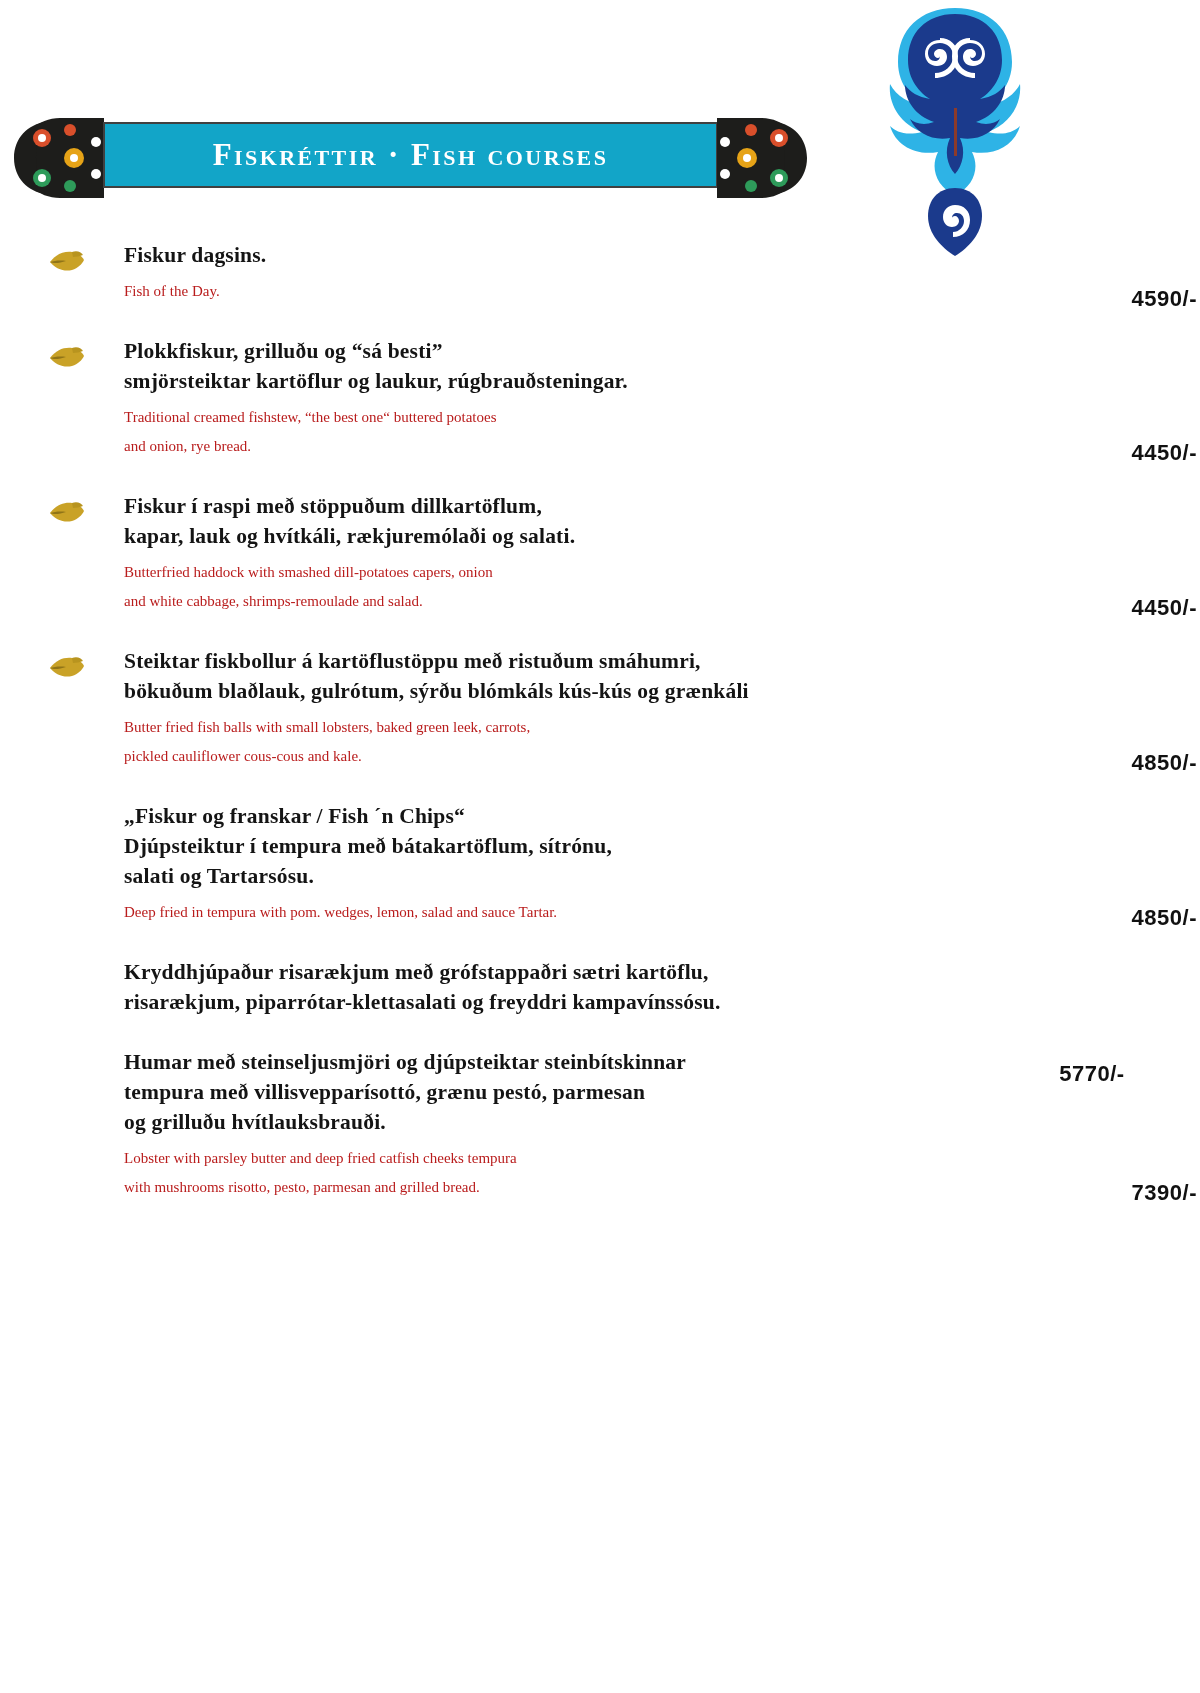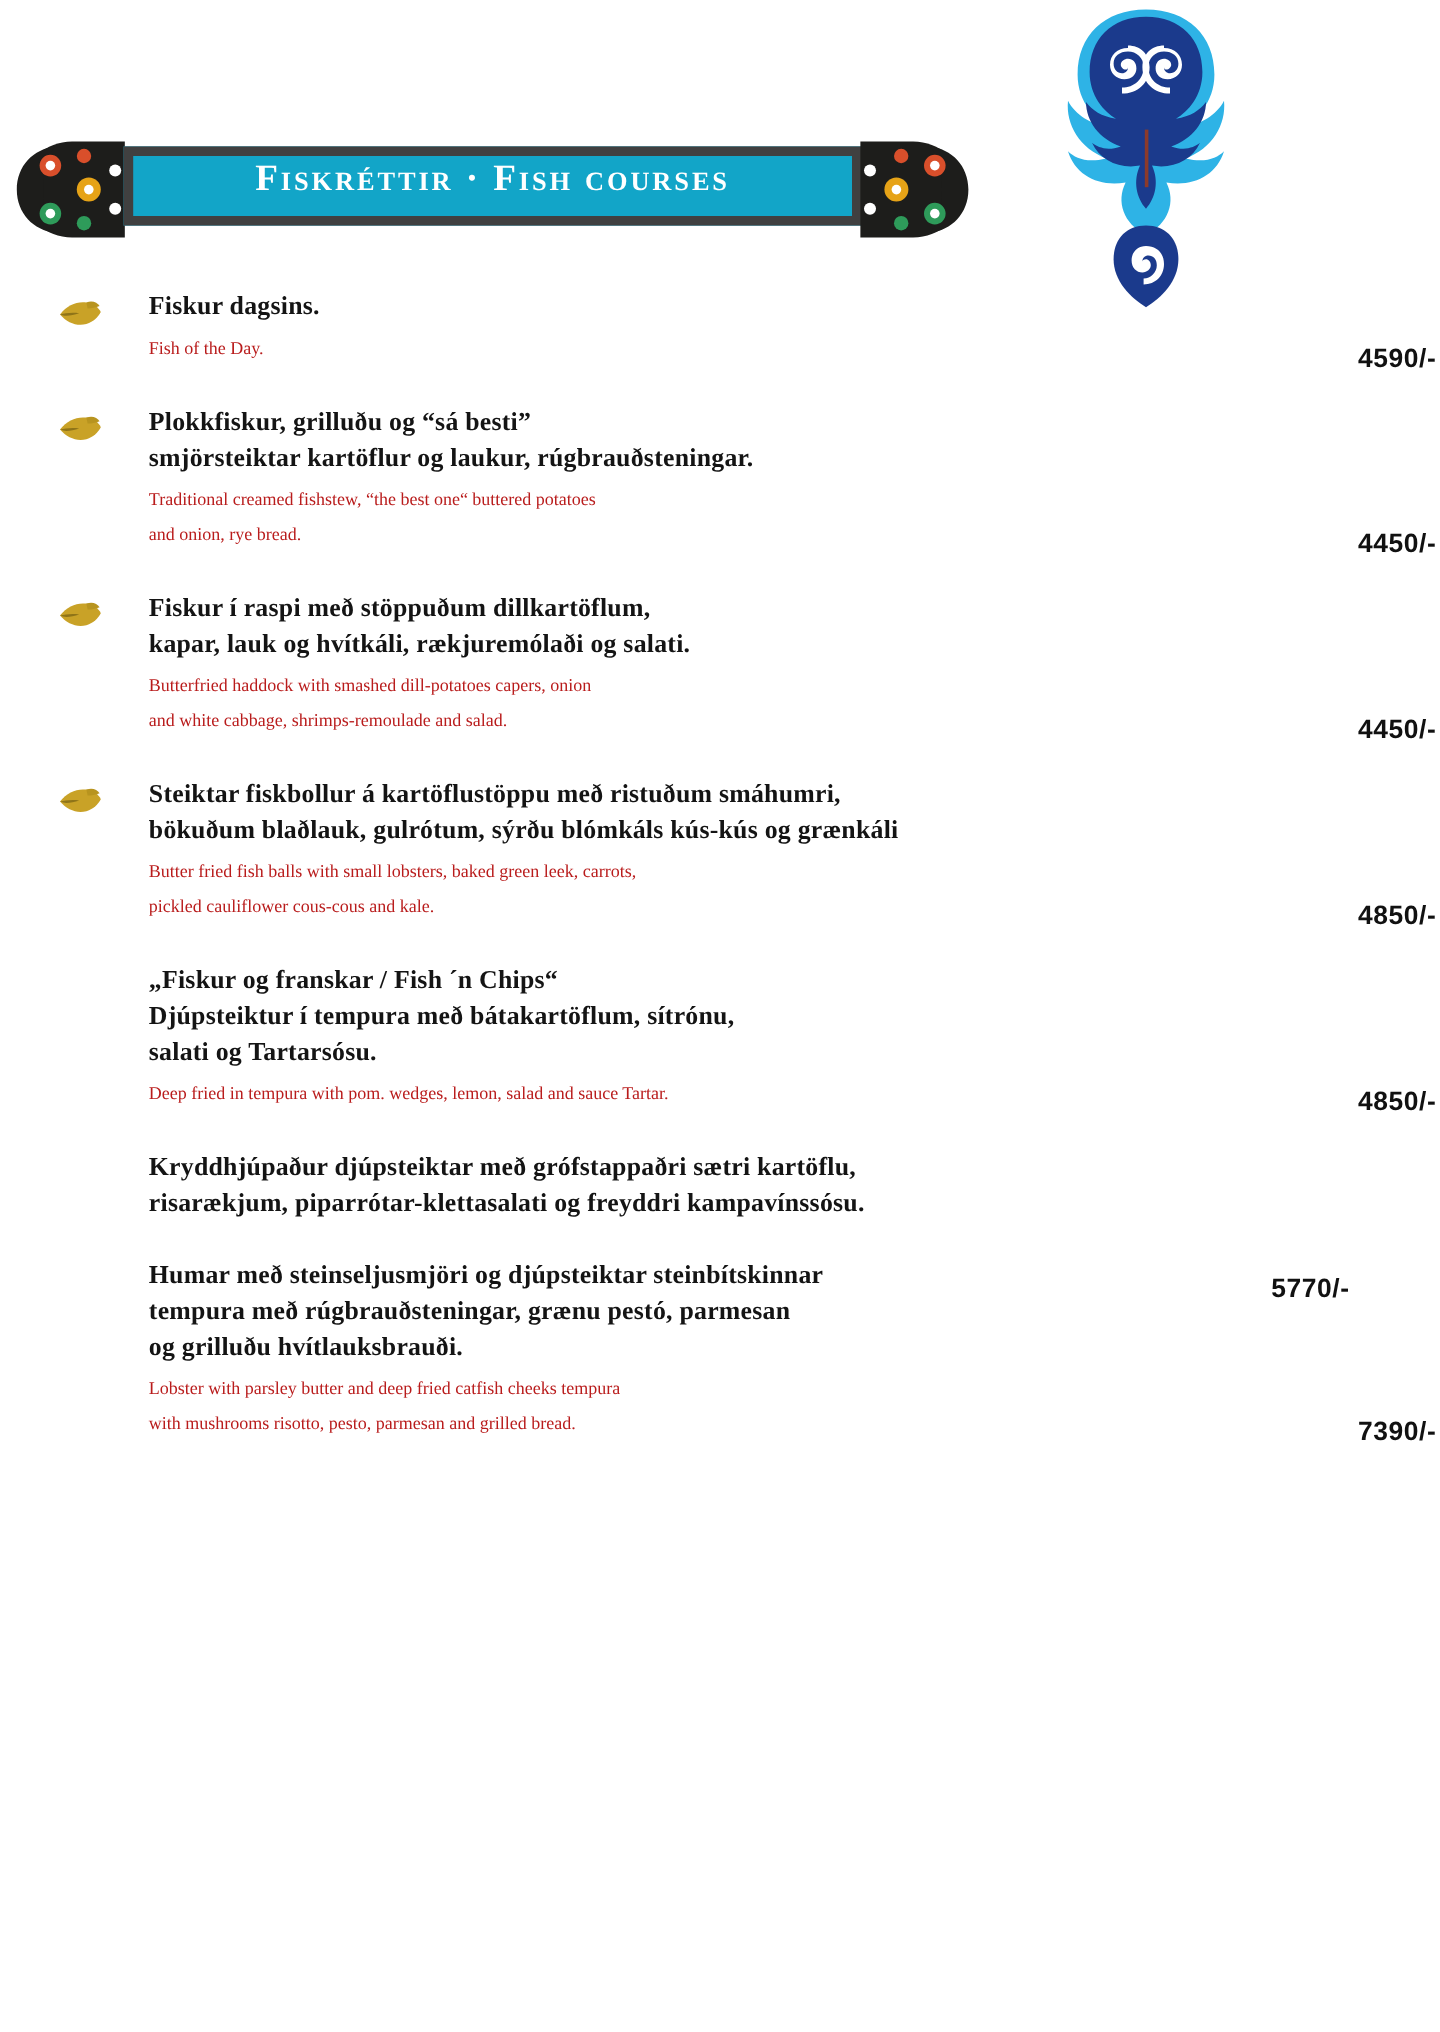--- a/index.html
+++ b/index.html
@@ -33,24 +33,24 @@
     width: 810px;
     height: 92px;
   }
   .banner-bar {
     position: absolute;
     left: 95px;
     top: 10px;
     width: 615px;
     height: 66px;
     background: #12a5c8;
-    border: 8px solid #404040;
+    border: 2px solid #404040;
     box-sizing: border-box;
     display: flex;
-    align-items: flex-start;
+    align-items: center;
     justify-content: center;
   }
   .banner-bar .title {
     color: #ffffff;
     font-family: "Liberation Serif", serif;
     font-size: 31px;
     font-variant: small-caps;
     letter-spacing: 2.4px;
     font-weight: 700;
     white-space: nowrap;
@@ -261,31 +261,31 @@
         </div>
         <div class="desc">
           <span class="ln">Deep fried in tempura with pom. wedges, lemon, salad and sauce Tartar.</span>
         </div>
         <div class="price" style="top: 104px;">4850/-</div>
       </div>
     </div>
     <div class="item">
       <div class="item-inner">
         <div class="name">
-          <span class="ln">Kryddhjúpaður djúpsteiktar með grófstappaðri sætri kartöflu,</span>
+          <span class="ln">Kryddhjúpaður risarækjum með grófstappaðri sætri kartöflu,</span>
           <span class="ln">risarækjum,  piparrótar-klettasalati og freyddri kampavínssósu.</span>
         </div>
         <div class="price" style="top: 104px; text-align: center;">5770/-</div>
       </div>
     </div>
     <div class="item">
       <div class="item-inner">
         <div class="name">
           <span class="ln">Humar með steinseljusmjöri og djúpsteiktar steinbítskinnar</span>
-          <span class="ln">tempura með rúgbrauðsteningar, grænu pestó, parmesan</span>
+          <span class="ln">tempura með villisvepparísottó, grænu pestó, parmesan</span>
           <span class="ln">og grilluðu hvítlauksbrauði.</span>
         </div>
         <div class="desc">
           <span class="ln">Lobster with parsley butter and deep fried catfish cheeks tempura</span>
           <span class="ln">with mushrooms risotto, pesto, parmesan and grilled bread.</span>
         </div>
         <div class="price" style="top: 133px;">7390/-</div>
       </div>
     </div>
   </div>

